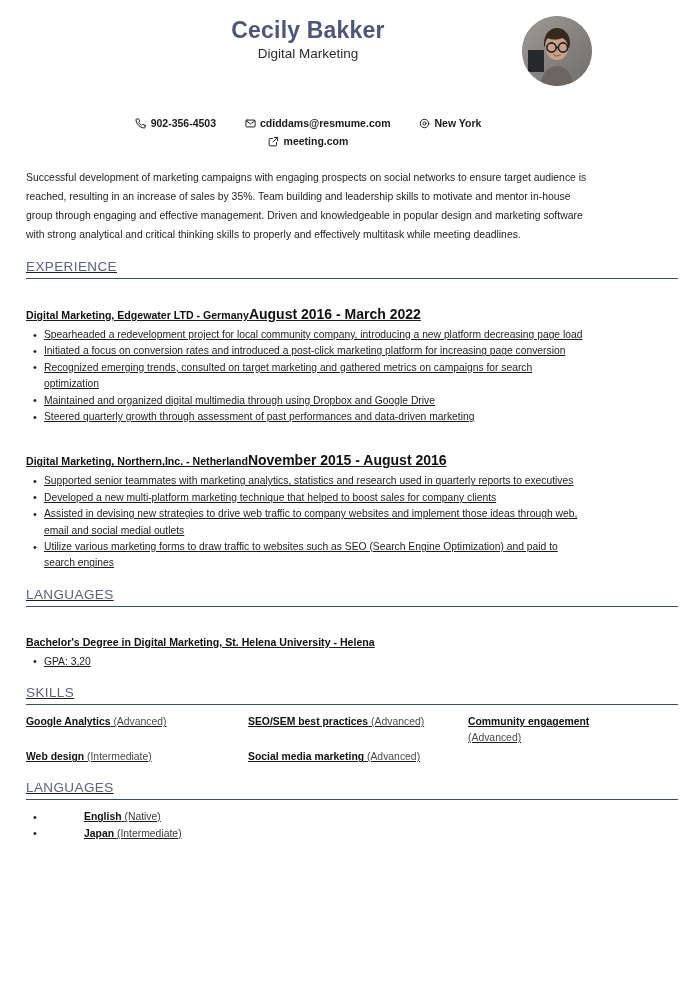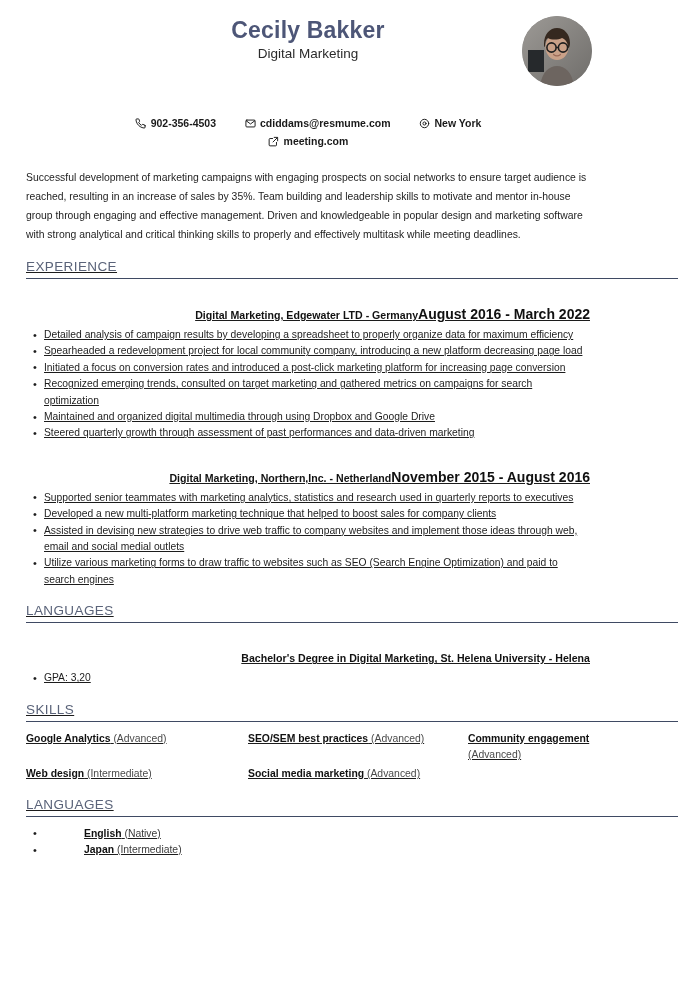--- a/index.html
+++ b/index.html
@@ -118,21 +118,21 @@
   .section-rule {
     height: 0;
     border-top: 1.4px solid #3f4a63;
     margin: 0 2px 0 2px;
     width: 652px;
   }
 
   .entry { margin-top: 10px; padding: 0 2px; }
   .entry-head {
     display: flex;
-    justify-content: flex-end;
+    justify-content: flex-start;
     align-items: baseline;
     margin-top: 28px;
   }
   .entry-title {
     font-size: 10.6px;
     font-weight: bold;
     color: #111111;
     line-height: 15px;
   }
   .entry-dates {
@@ -294,21 +294,20 @@
   <div class="section">
     <div class="section-title">EXPERIENCE</div>
     <div class="section-rule"></div>
 
     <div class="entry">
       <div class="entry-head">
         <div class="entry-title">Digital Marketing, Edgewater LTD - Germany</div>
         <div class="entry-dates">August 2016 - March 2022</div>
       </div>
       <ul class="bullets">
-        <li>Detailed analysis of campaign results by developing a spreadsheet to properly organize data for maximum efficiency</li>
         <li>Spearheaded a redevelopment project for local community company, introducing a new platform decreasing page load</li>
         <li>Initiated a focus on conversion rates and introduced a post-click marketing platform for increasing page conversion</li>
         <li>Recognized emerging trends, consulted on target marketing and gathered metrics on campaigns for search optimization</li>
         <li>Maintained and organized digital multimedia through using Dropbox and Google Drive</li>
         <li>Steered quarterly growth through assessment of past performances and data-driven marketing</li>
       </ul>
     </div>
 
     <div class="entry">
       <div class="entry-head">

